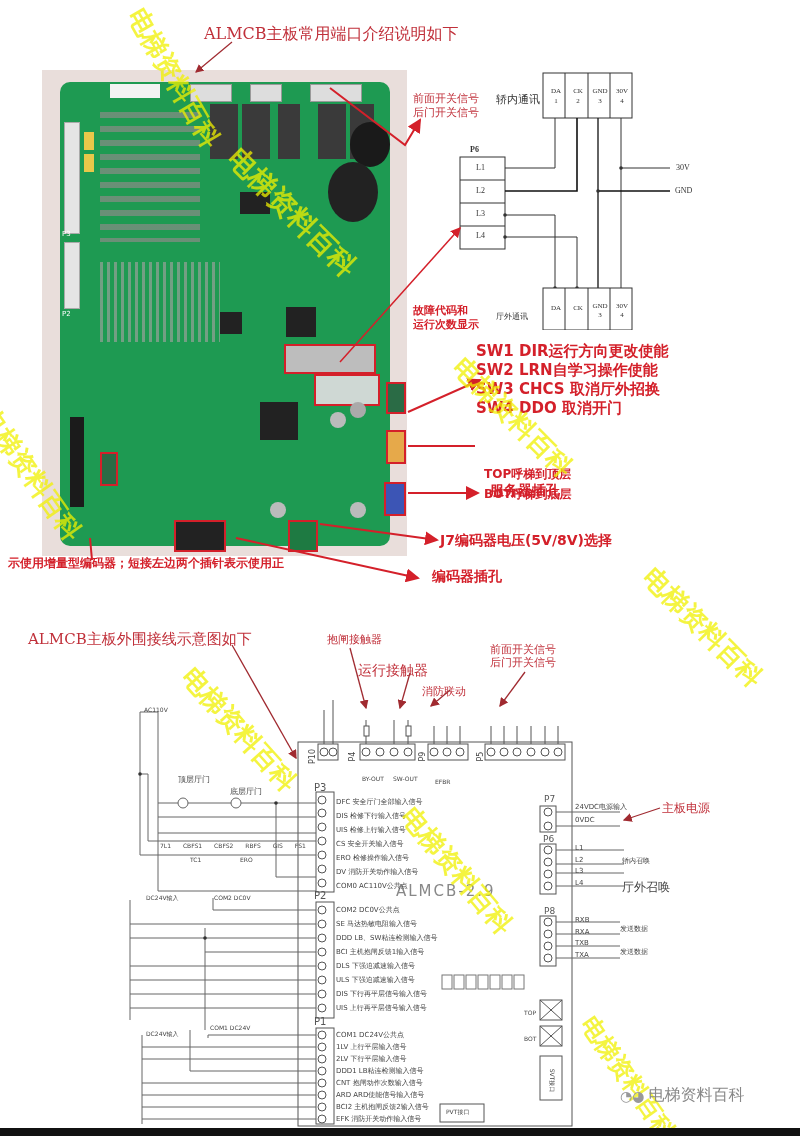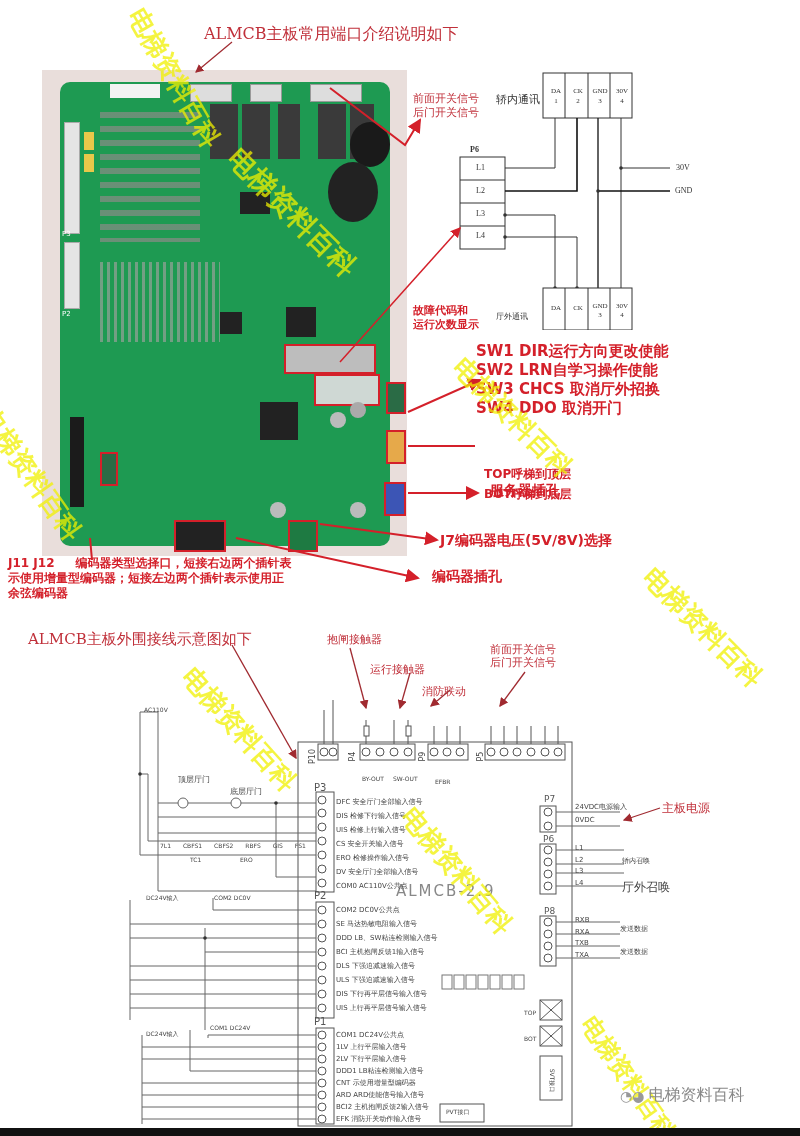--- a/index.html
+++ b/index.html
@@ -164,29 +164,27 @@
   <div>SW4 DDO 取消开门</div>
 </div>
 <div class="abs redtxt" style="left:484px;top:424px;font-size:12px;line-height:20px;margin-top:40px;">
   <div>TOP呼梯到顶层</div>
   <div>BOT呼梯到底层</div>
 </div>
 <div class="abs redtxt" style="left:490px;top:482px;font-size:14px;">服务器插孔</div>
 <div class="abs redtxt" style="left:440px;top:532px;font-size:14px;">J7编码器电压(5V/8V)选择</div>
 <div class="abs redtxt" style="left:432px;top:568px;font-size:14px;">编码器插孔</div>
 <div class="abs redtxt" style="left:8px;top:556px;font-size:12px;line-height:15px;">
-  <div style="white-space:pre;">J11 J12     编码器类型选择口，短接右边两个插针表</div>
   <div>示使用增量型编码器；短接左边两个插针表示使用正</div>
-  <div>余弦编码器</div>
 </div>
 
 <div class="abs title-serif" style="left:28px;top:630px;font-size:15px;">ALMCB主板外围接线示意图如下</div>
 
 <div class="abs title-serif" style="left:327px;top:632px;font-size:11px;">抱闸接触器</div>
-<div class="abs title-serif" style="left:370px;top:662px;font-size:11px;">运行接触器</div>
+<div class="abs title-serif" style="left:358px;top:662px;font-size:14px;">运行接触器</div>
 <div class="abs title-serif" style="left:422px;top:684px;font-size:11px;">消防联动</div>
 <div class="abs title-serif" style="left:490px;top:643px;font-size:11px;line-height:13px;">
   <div>前面开关信号</div>
   <div>后门开关信号</div>
 </div>
 <div class="abs title-serif" style="left:662px;top:800px;font-size:12px;">主板电源</div>
 
 <svg class="abs" style="left:0;top:630px;" width="800" height="500">
   <defs>
     <marker id="ab" markerWidth="7" markerHeight="7" refX="6" refY="3.5" orient="auto">
@@ -396,21 +394,21 @@
 <div class="abs" style="left:393px;top:775px;font-size:6px;color:#444;">SW-OUT</div>
 <div class="abs" style="left:435px;top:778px;font-size:6px;color:#444;">EFBR</div>
 
 <div class="abs" style="left:314px;top:782px;font-size:10px;color:#555;">P3</div>
 <div class="abs" style="left:336px;top:795px;font-size:7px;color:#444;line-height:14px;">
   <div>DFC 安全厅门全部输入信号</div>
   <div>DIS 检修下行输入信号</div>
   <div>UIS 检修上行输入信号</div>
   <div>CS 安全开关输入信号</div>
   <div>ERO 检修操作输入信号</div>
-  <div>DV 安全厅门全部输入信号</div>
+  <div>DV 消防开关动作输入信号</div>
   <div>COM0 AC110V公共点</div>
 </div>
 <div class="abs" style="left:144px;top:706px;font-size:6px;color:#444;">AC110V</div>
 <div class="abs" style="left:178px;top:774px;font-size:8px;color:#444;">顶层厅门</div>
 <div class="abs" style="left:230px;top:786px;font-size:8px;color:#444;">底层厅门</div>
 <div class="abs" style="left:160px;top:842px;font-size:6px;color:#444;word-spacing:10px;">
   <span>7L1</span>
   <span>CBFS1</span>
   <span>CBFS2</span>
   <span>RBFS</span>
@@ -433,21 +431,21 @@
 </div>
 <div class="abs" style="left:146px;top:894px;font-size:6px;color:#444;">DC24V输入</div>
 <div class="abs" style="left:214px;top:894px;font-size:6px;color:#444;">COM2 DC0V</div>
 
 <div class="abs" style="left:314px;top:1016px;font-size:10px;color:#555;">P1</div>
 <div class="abs" style="left:336px;top:1029px;font-size:7px;color:#444;line-height:12px;">
   <div>COM1 DC24V公共点</div>
   <div>1LV 上行平层输入信号</div>
   <div>2LV 下行平层输入信号</div>
   <div>DDD1 LB粘连检测输入信号</div>
-  <div>CNT 示使用增量型编码器</div>
+  <div>CNT 抱闸动作次数输入信号</div>
   <div>ARD ARD使能信号输入信号</div>
   <div>BCI2 主机抱闸反馈2输入信号</div>
   <div>EFK 消防开关动作输入信号</div>
 </div>
 <div class="abs" style="left:146px;top:1030px;font-size:6px;color:#444;">DC24V输入</div>
 <div class="abs" style="left:210px;top:1024px;font-size:6px;color:#444;">COM1 DC24V</div>
 
 <div class="abs" style="left:544px;top:794px;font-size:9px;color:#555;">P7</div>
 <div class="abs" style="left:575px;top:802px;font-size:7px;color:#444;">24VDC电源输入</div>
 <div class="abs" style="left:575px;top:816px;font-size:7px;color:#444;">0VDC</div>

